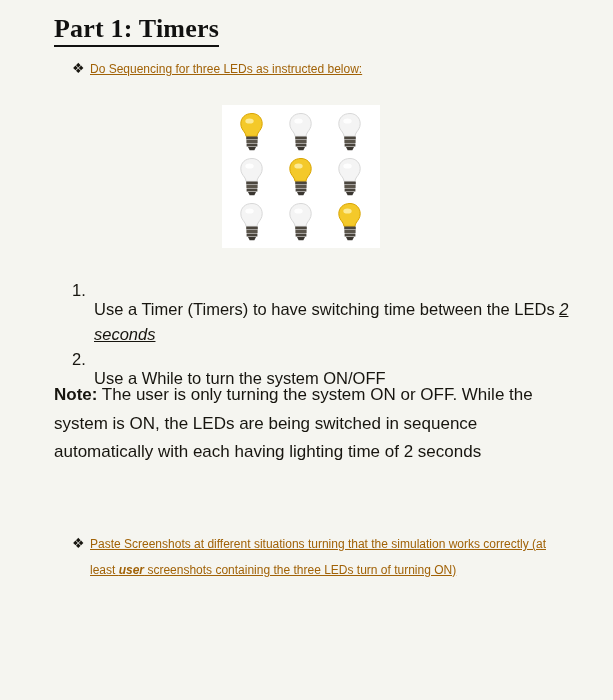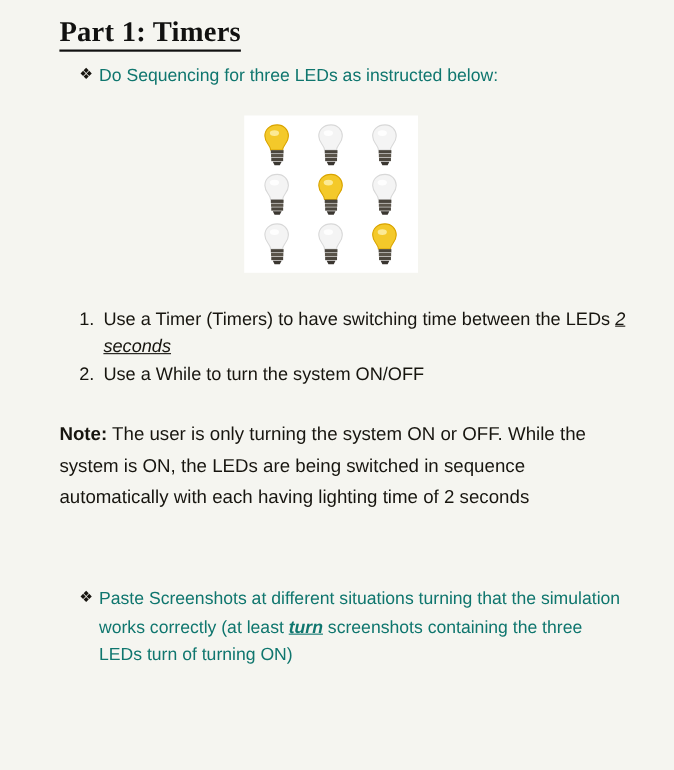--- a/index.html
+++ b/index.html
@@ -50,23 +50,24 @@
   }
   .bullet-glyph {
     font-family: "DejaVu Sans", sans-serif;
     font-size: 14px;
     line-height: 22px;
     color: #17150f;
     width: 18px;
     flex: 0 0 18px;
   }
   .bullet-text {
-    font-size: 16px;
+    font-size: 12px;
     line-height: 25px;
-    color: #0f766e;
+    color: #a16207;
+    text-decoration: underline;
   }
 
   #bullet-sequencing {
     left: 72px;
     top: 57px;
     width: 500px;
   }
   #bullet-screenshots {
     left: 72px;
     top: 532px;
@@ -116,20 +117,21 @@
     font-size: 16.5px;
     line-height: 25px;
     color: #17150f;
   }
   .ol-num {
     flex: 0 0 22px;
     width: 22px;
   }
   .ol-body {
     flex: 1 1 auto;
+    margin-top: 19px;
   }
   .emph-iu {
     font-style: italic;
     text-decoration: underline;
   }
   .emph-biu {
     font-weight: bold;
     font-style: italic;
     text-decoration: underline;
   }
@@ -275,16 +277,16 @@
       <span class="ol-body"><span>Use a While to turn the system ON/OFF</span></span>
     </div>
   </div>
 
   <div class="note-wrap">
     <span class="note-label">Note:</span><span> The user is only turning the system ON or OFF. While the system is ON, the LEDs are being switched in sequence automatically with each having lighting time of 2 seconds</span>
   </div>
 
   <div class="bullet-row" id="bullet-screenshots">
     <span class="bullet-glyph">❖</span>
-    <span class="bullet-text"><span>Paste Screenshots at different situations turning that the simulation works correctly (at least </span><span class="emph-biu">turn</span><span> screenshots containing the three LEDs turn of turning ON)</span></span>
+    <span class="bullet-text"><span>Paste Screenshots at different situations turning that the simulation works correctly (at least </span><span class="emph-biu">user</span><span> screenshots containing the three LEDs turn of turning ON)</span></span>
   </div>
 
 </div>
 
 </body></html>

